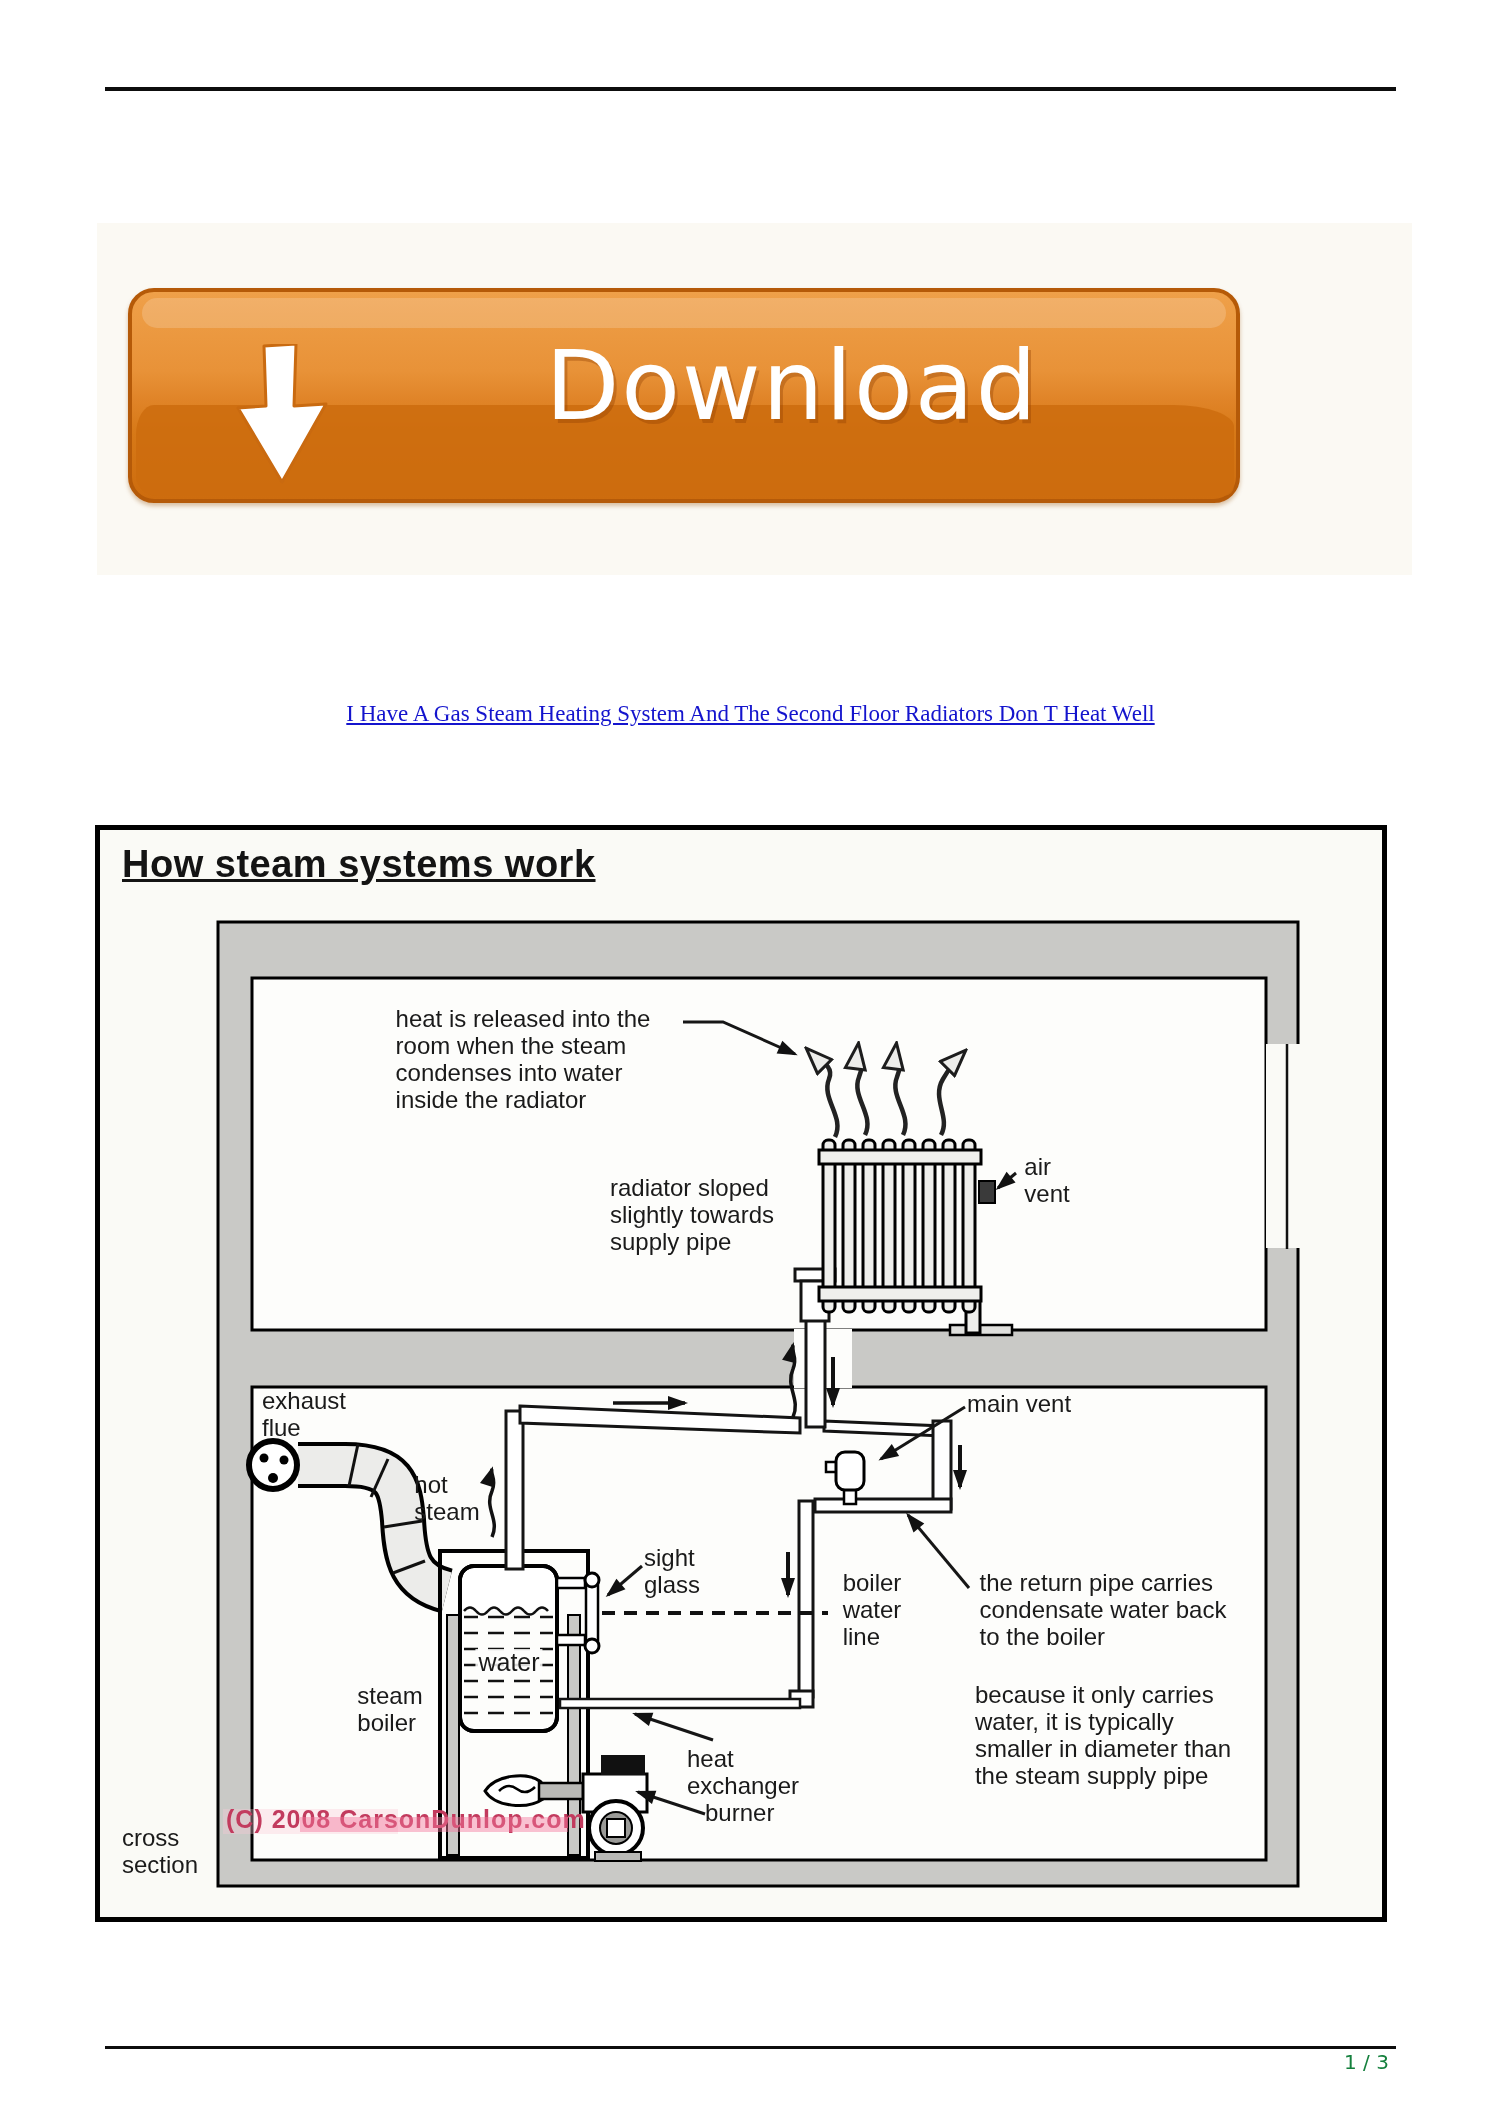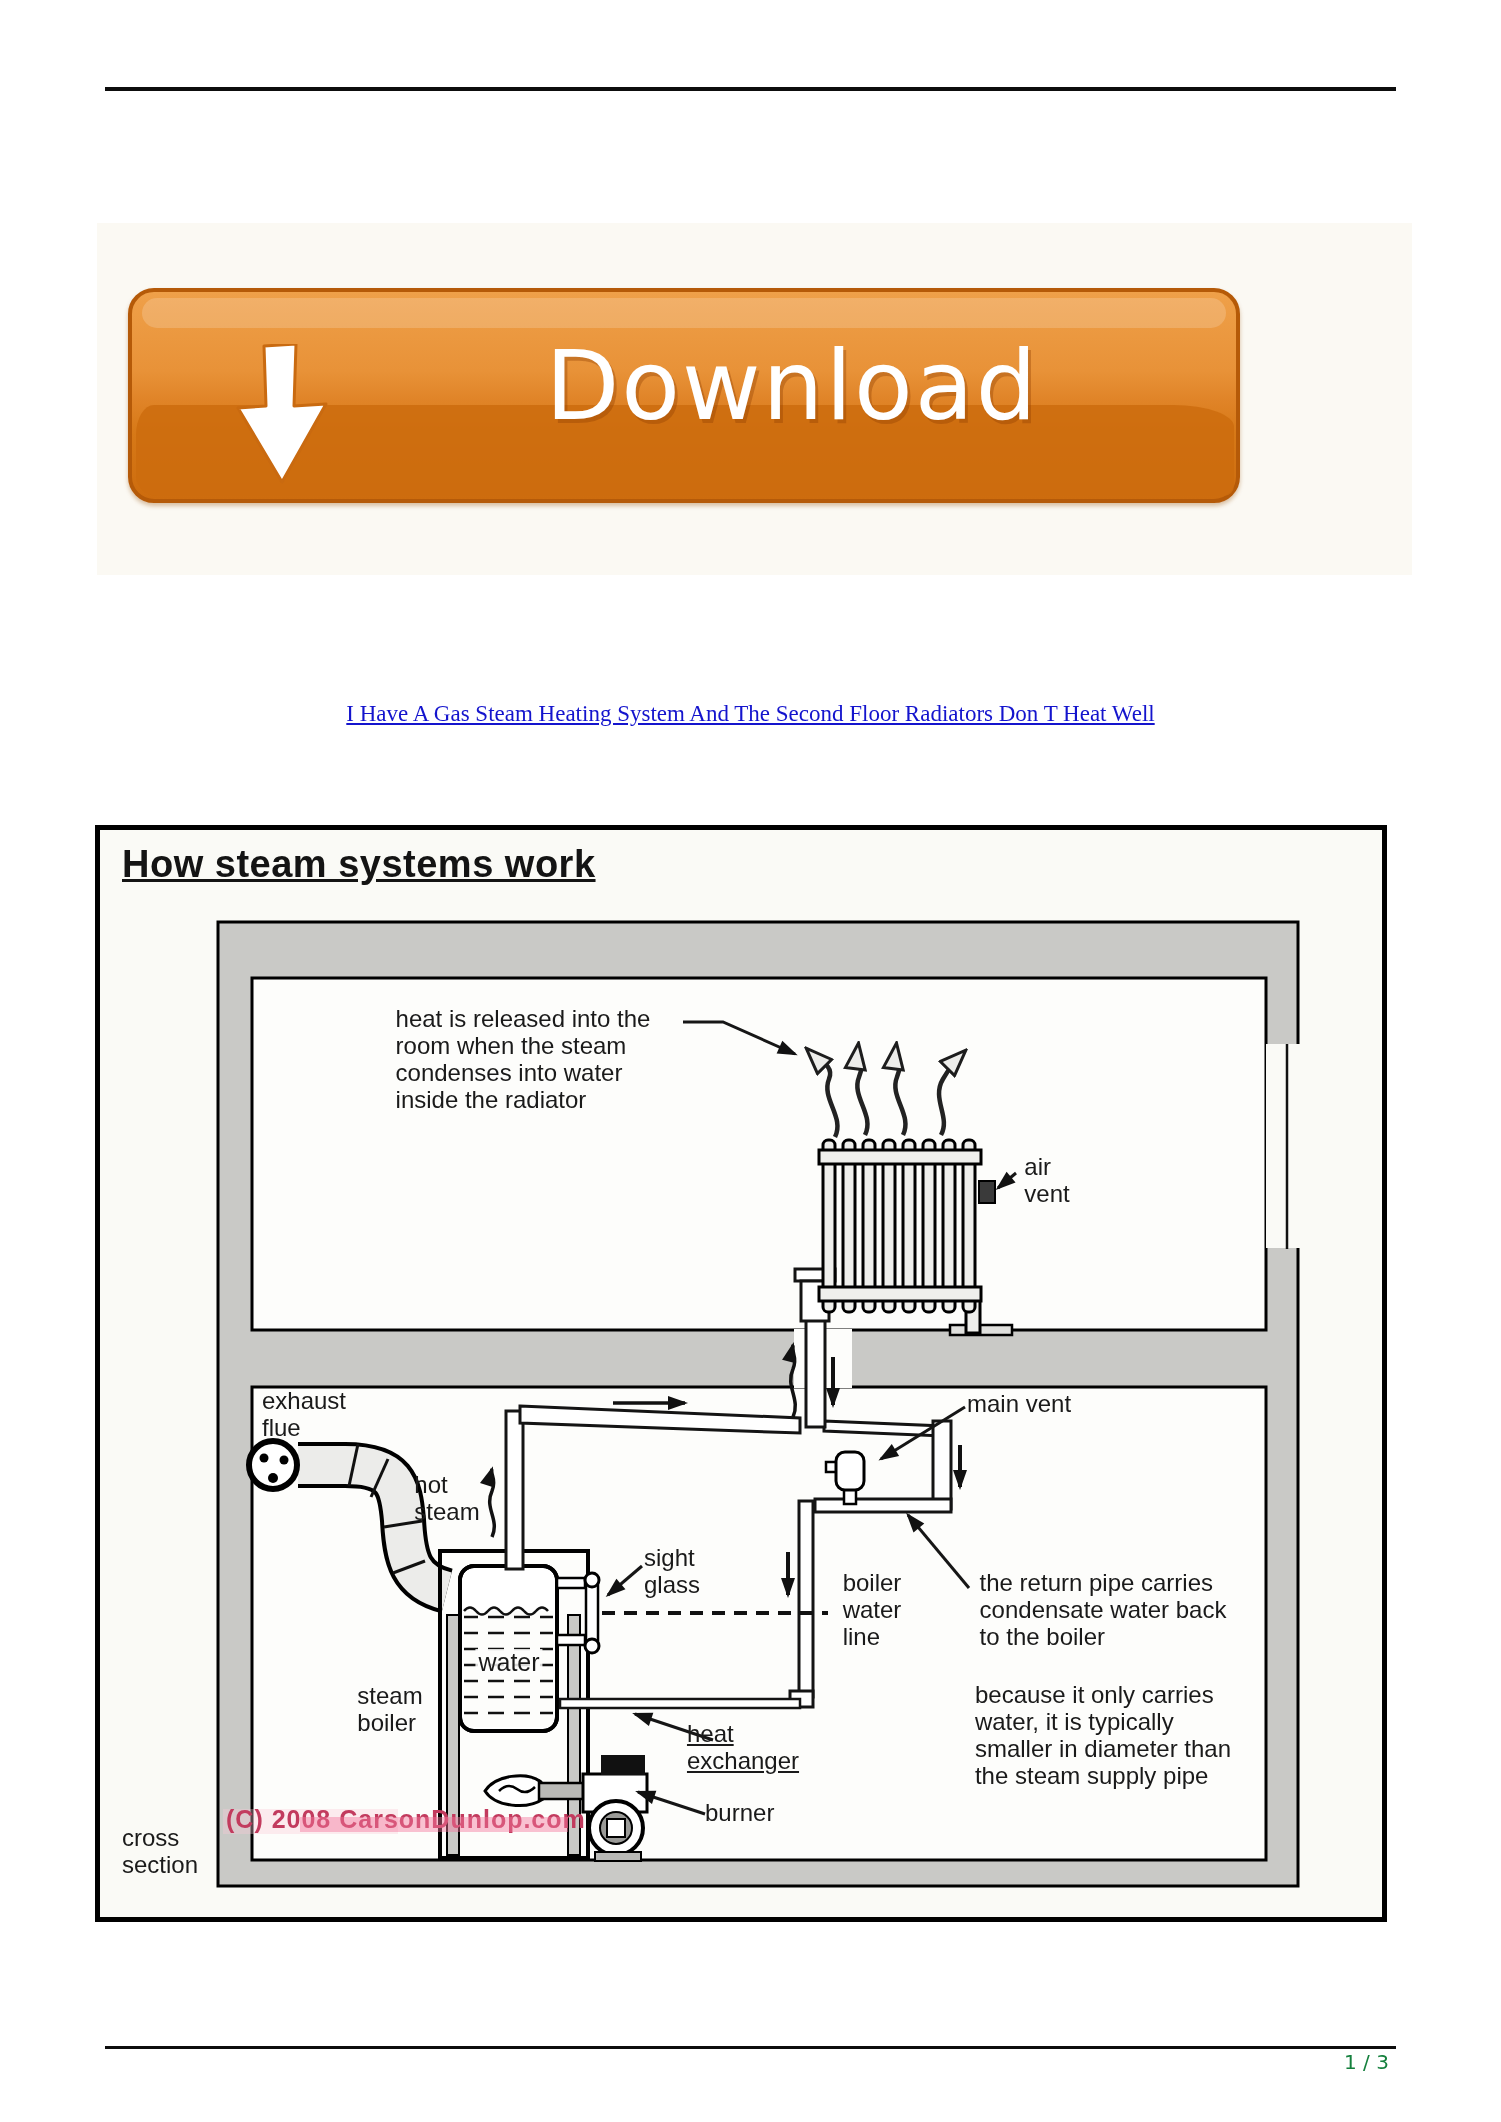--- a/index.html
+++ b/index.html
@@ -186,41 +186,44 @@
       <path d="M 397 712 C 405 694 389 684 397 666 C 402 654 395 650 397 644" fill="none" stroke="#111" stroke-width="3.5" marker-end="url(#mhead)"></path>
     </svg>
 
     <div class="dtitle">How steam systems work</div>
     <div class="lab c" style="left:428px;top:180px;">heat is released into the
 room when the steam
 condenses into water
 inside the radiator</div>
     <div class="lab c" style="left:952px;top:328px;">air
 vent</div>
+    <div class="lab c" style="left:597px;top:349px;">radiator sloped
+slightly towards
+supply pipe</div>
     <div class="lab c" style="left:209px;top:562px;">exhaust
 flue</div>
     <div class="lab c" style="left:352px;top:646px;">hot
 steam</div>
     <div class="lab" style="left:872px;top:565px;">main vent</div>
     <div class="lab c" style="left:577px;top:719px;">sight
 glass</div>
     <div class="lab c" style="left:777px;top:744px;">boiler
 water
 line</div>
     <div class="lab c" style="left:1008px;top:744px;">the return pipe carries
 condensate water back
 to the boiler</div>
     <div class="lab c" style="left:1008px;top:856px;">because it only carries
 water, it is typically
 smaller in diameter than
 the steam supply pipe</div>
     <div class="lab c" style="left:295px;top:857px;">steam
 boiler</div>
     <div class="lab c water-lab" style="left:414px;top:824px;">water</div>
-    <div class="lab c" style="left:648px;top:895px;text-decoration:underline;">heat
+    <div class="lab c" style="left:648px;top:920px;">heat
 exchanger</div>
     <div class="lab" style="left:610px;top:974px;">burner</div>
     <div class="lab c" style="left:65px;top:999px;">cross
 section</div>
     <div class="wm-glow"></div>
     <div class="watermark">(C) 2008 CarsonDunlop.com</div>
     <div class="wm-strike"></div>
   </div>
 
   <div class="rule bottom"></div>

